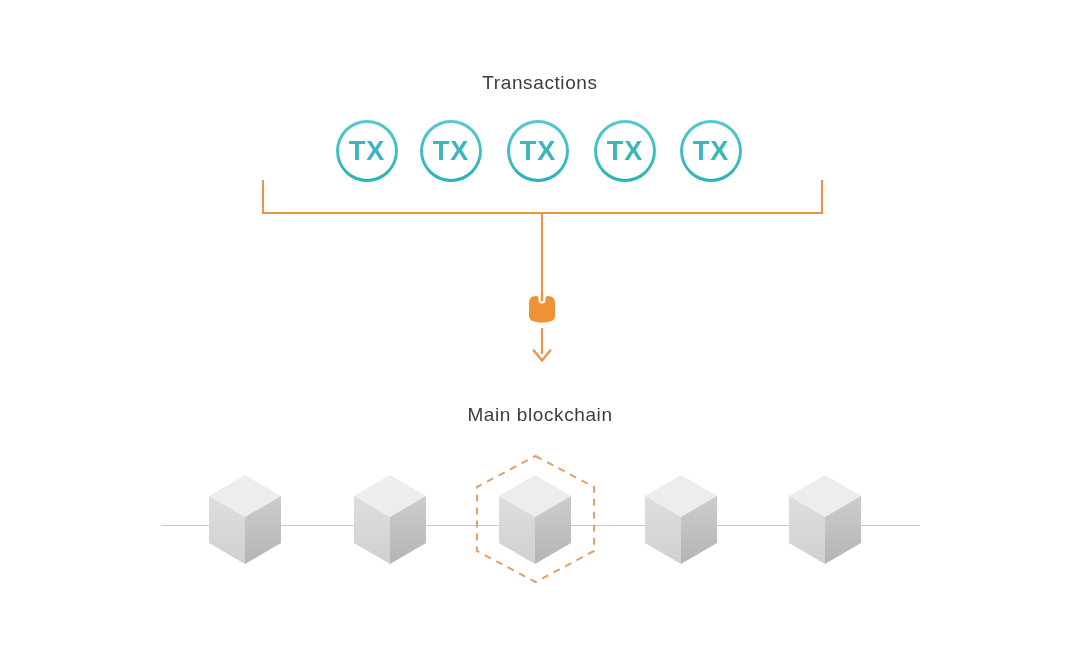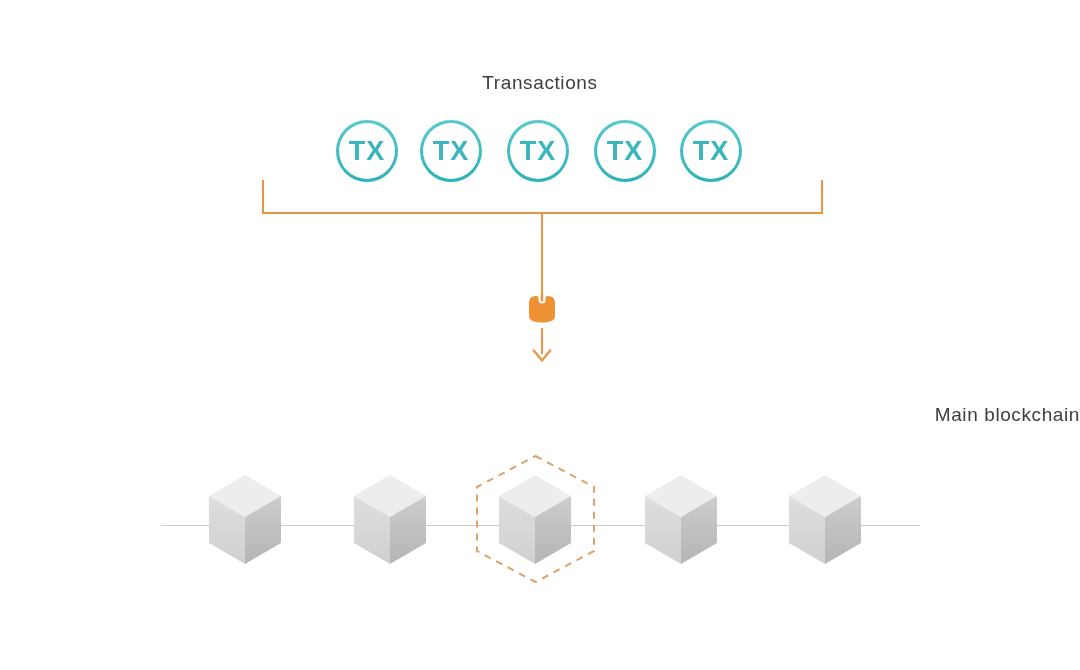--- a/index.html
+++ b/index.html
@@ -13,21 +13,21 @@
   .section-title{
     position:absolute;
     left:0;width:1080px;
     text-align:center;
     color:#3d3d3d;
     font-size:19px;
     letter-spacing:.6px;
     font-weight:400;
   }
   #tx-title{top:72px;}
-  #chain-title{top:404px;text-align:right;}
+  #chain-title{top:404px;}
 
   
   .tx-circle{
     position:absolute;
     top:120px;
     width:62px;height:62px;
     border-radius:50%;
     background:linear-gradient(180deg,#58c9cc 0%,#2bb2b8 100%);
     padding:0;
   }

